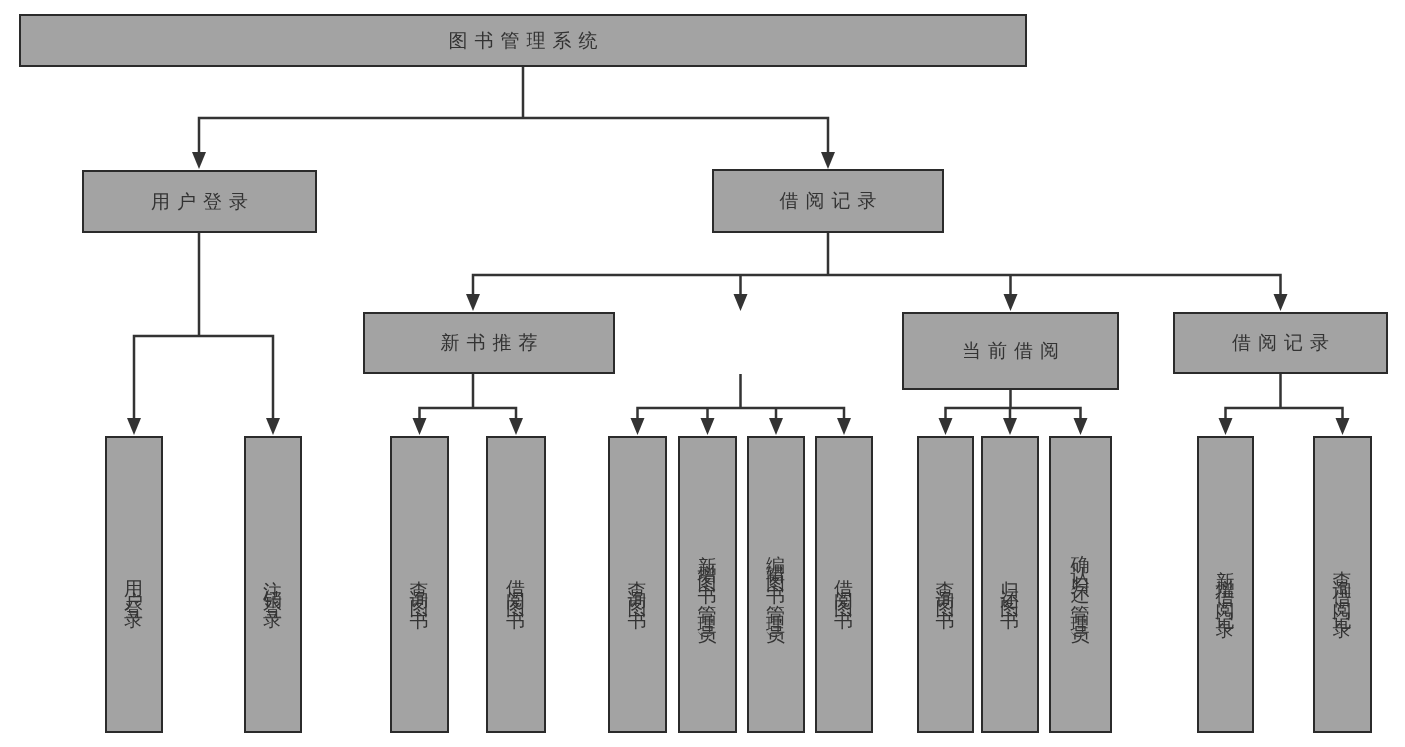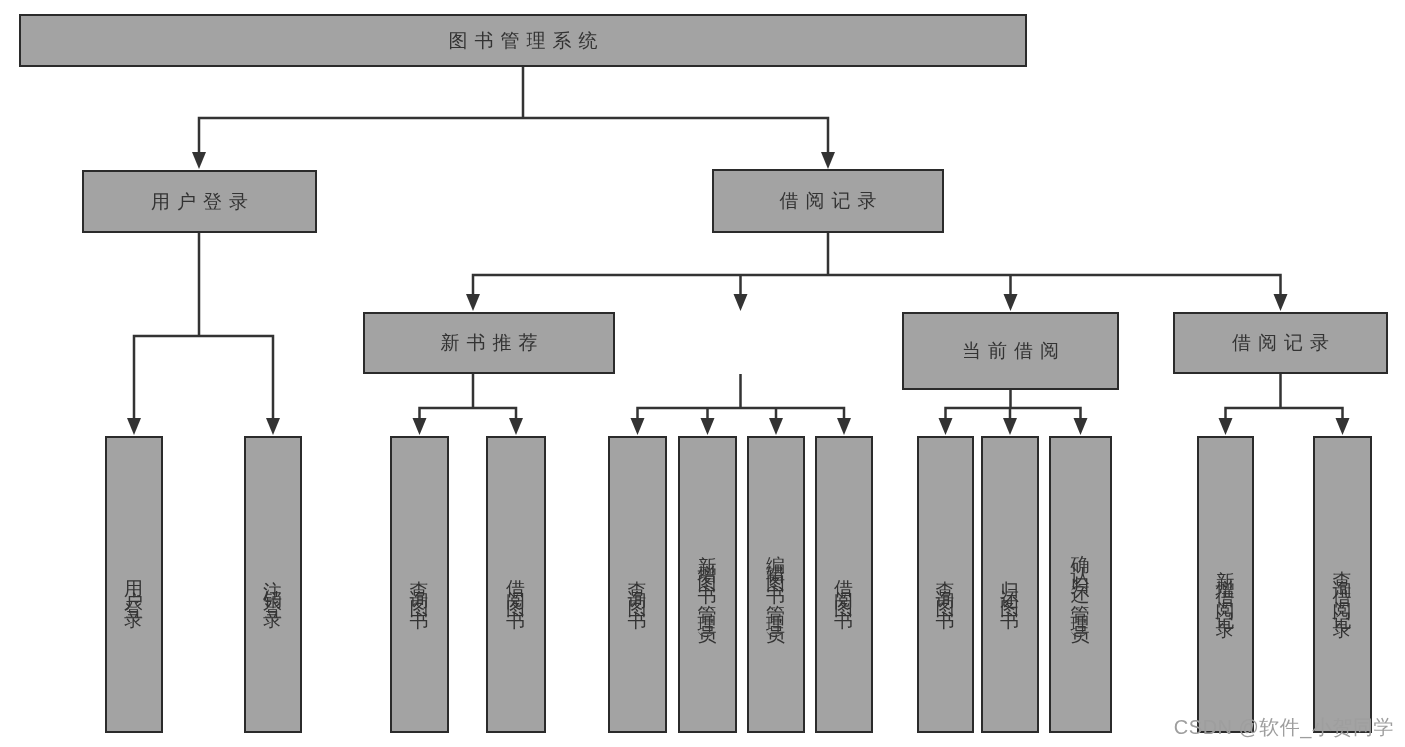--- a/index.html
+++ b/index.html
@@ -168,14 +168,13 @@
     <span class="label">确认归还（管理员）</span>
   </div>
 
   <div id="n-h1" class="node vbox">
     <span class="label">新增借阅记录</span>
   </div>
   <div id="n-h2" class="node vbox">
     <span class="label">查询借阅记录</span>
   </div>
 
-  <div id="watermark">CSDN @软件_小贺同学</div>
 </div>
 
 </body></html>

